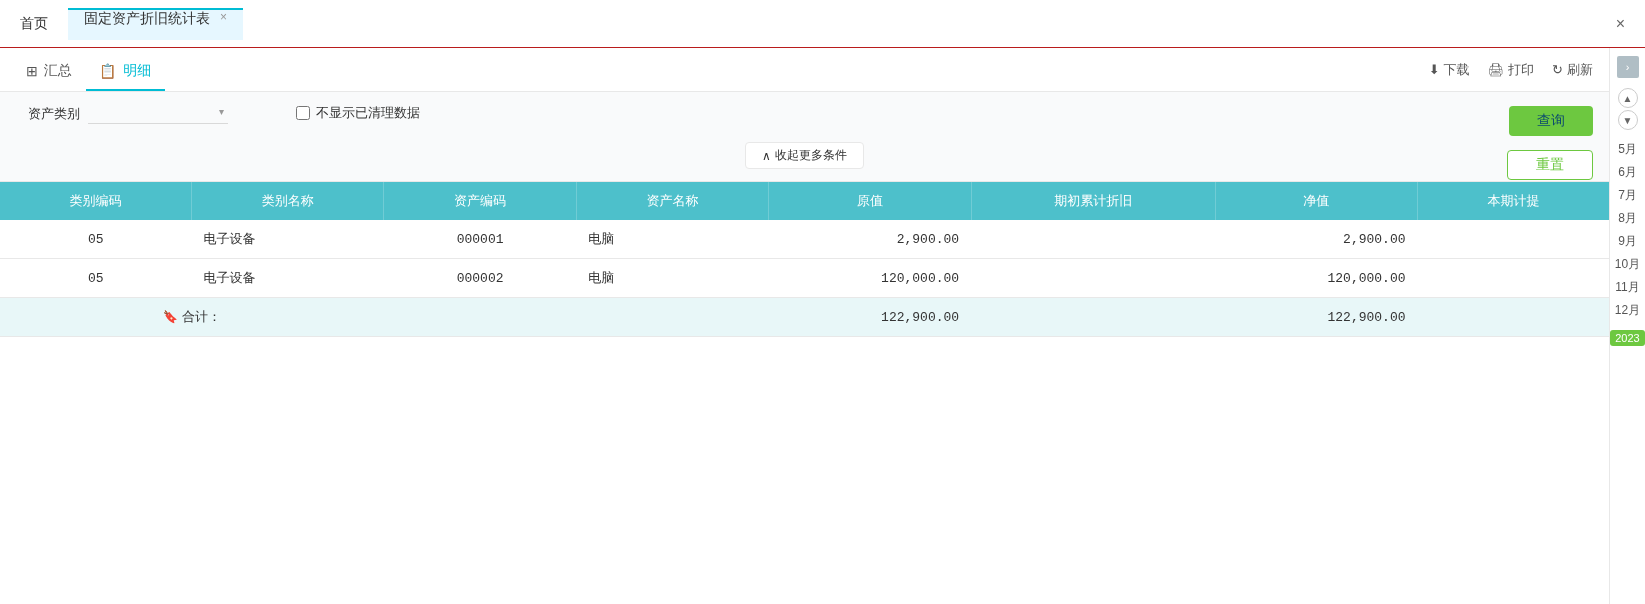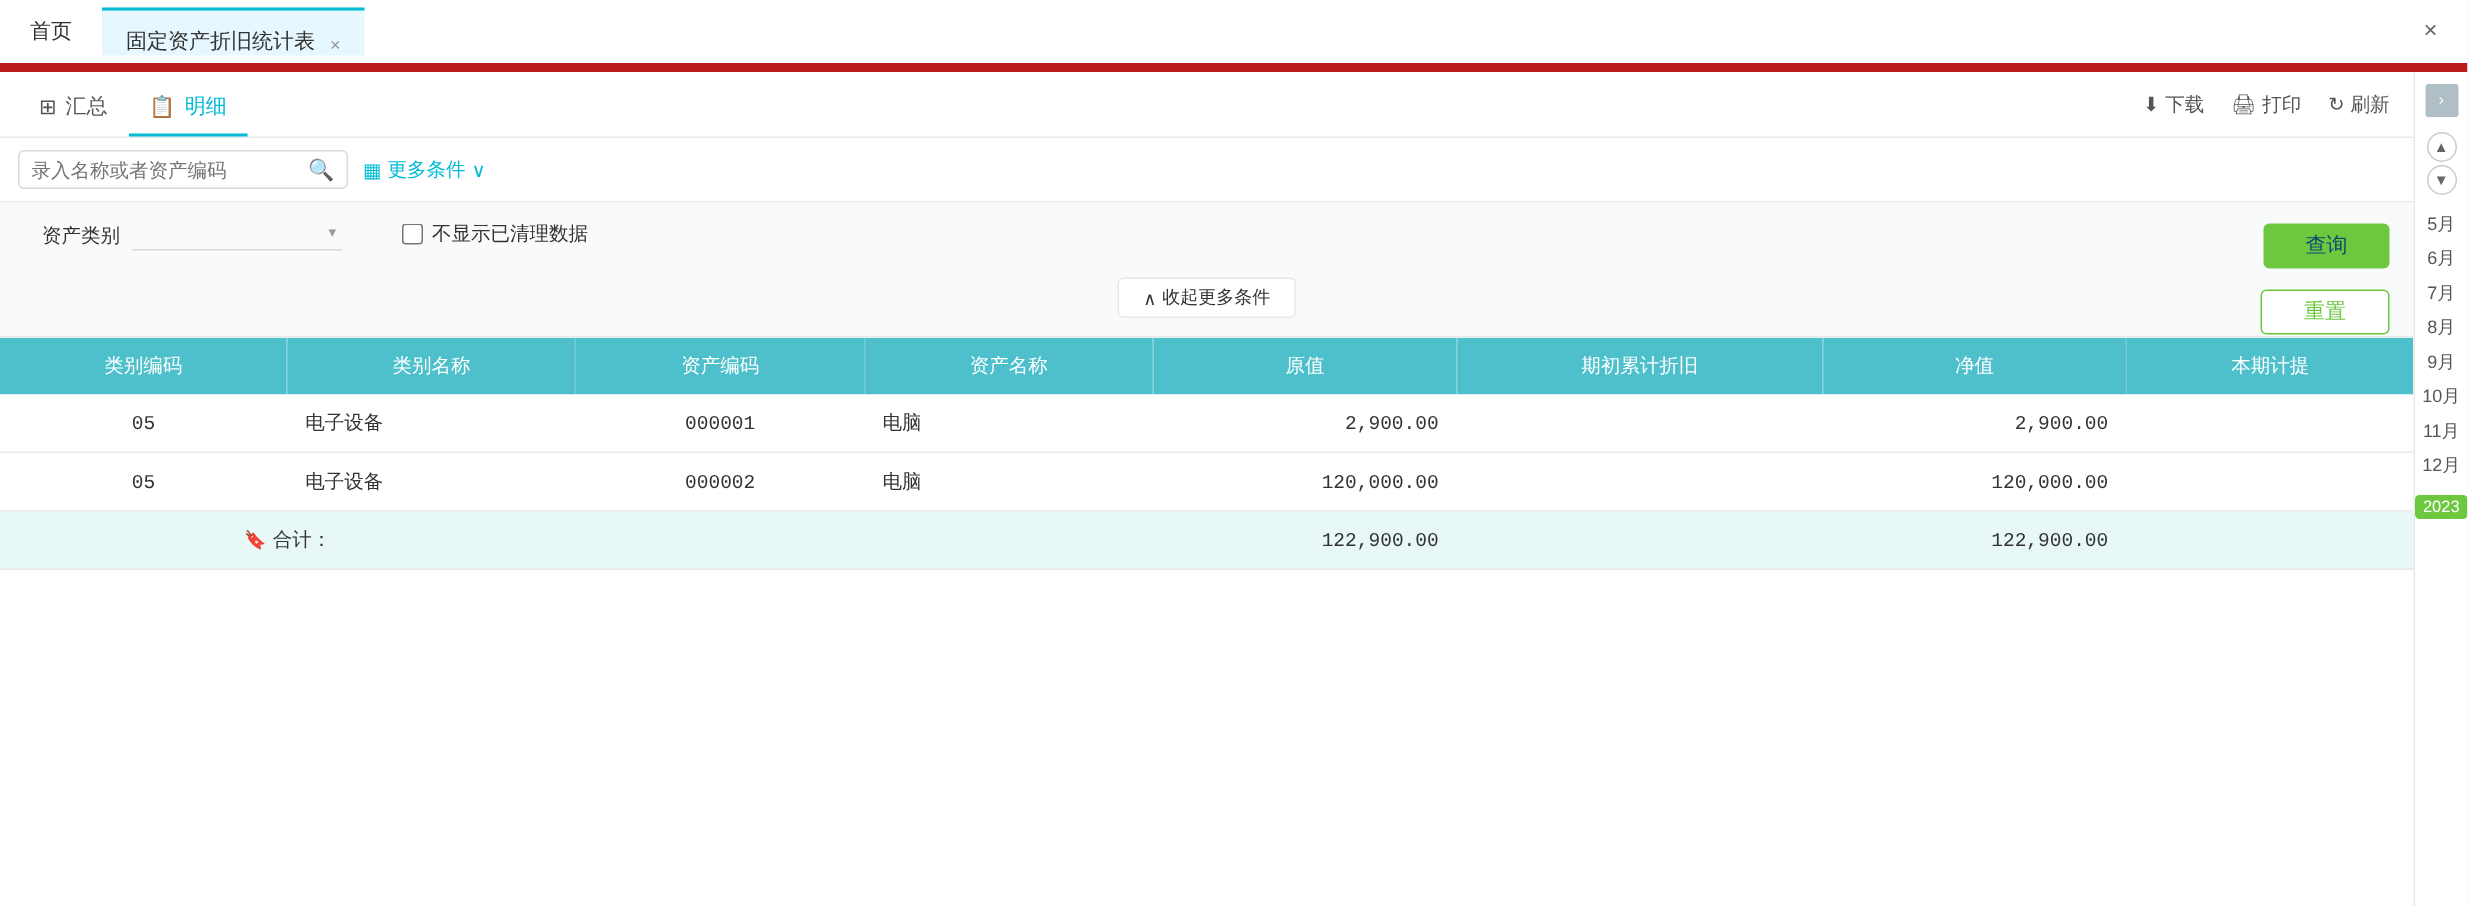--- a/index.html
+++ b/index.html
@@ -14,39 +14,39 @@
       flex-direction: column;
     }
 
     
     .top-nav {
       background: #fff;
       height: 48px;
       display: flex;
       align-items: center;
       padding: 4px 0;
-      border-bottom: 6px solid #b91c1c;
+      border-bottom: 1px solid #b91c1c;
       flex-shrink: 0;
       position: relative;
     }
     .nav-home {
       padding: 0 20px;
       height: 48px;
       display: flex;
       align-items: center;
       color: #333;
       font-size: 14px;
       cursor: pointer;
     }
     .nav-tab-active {
       background: #e6f7ff;
       border-top: 2px solid #00bcd4;
       height: 32px;
       display: flex;
-      align-items: flex-end;
+      align-items: flex-start;
       padding: 0 16px;
       color: #333;
       font-size: 14px;
       cursor: pointer;
       gap: 6px;
     }
     .tab-close {
       color: #999;
       font-size: 12px;
       cursor: pointer;
@@ -209,21 +209,21 @@
       right: 4px;
       top: 2px;
       color: #999;
       font-size: 10px;
       pointer-events: none;
     }
     .checkbox-group {
       display: flex;
       align-items: center;
       gap: 6px;
-      margin-left: 28px;
+      margin-left: 56px;
     }
     .filter-checkbox {
       width: 14px;
       height: 14px;
       border: 1px solid #d9d9d9;
       cursor: pointer;
     }
     .btn-query {
       background: #6dc840;
       color: #0c4a6e;
@@ -410,31 +410,20 @@
           <span>🖨</span>
           <span>打印</span>
         </div>
         <div class="toolbar-btn">
           <span>↻</span>
           <span>刷新</span>
         </div>
       </div>
     </div>
 
-    <div class="search-bar">
-      <div class="search-input-wrap">
-        <input class="search-input" type="text" placeholder="录入名称或者资产编码" style="">
-        <span class="search-icon-btn">🔍</span>
-      </div>
-      <div class="more-filter">
-        <span>▦</span>
-        <span>更多条件</span>
-        <span>∨</span>
-      </div>
-    </div>
 
     <div class="filter-area">
       <div class="filter-group">
         <span class="filter-label">资产类别</span>
         <div class="select-wrap">
           <select class="filter-select">
             <option></option>
           </select>
         </div>
       </div>

